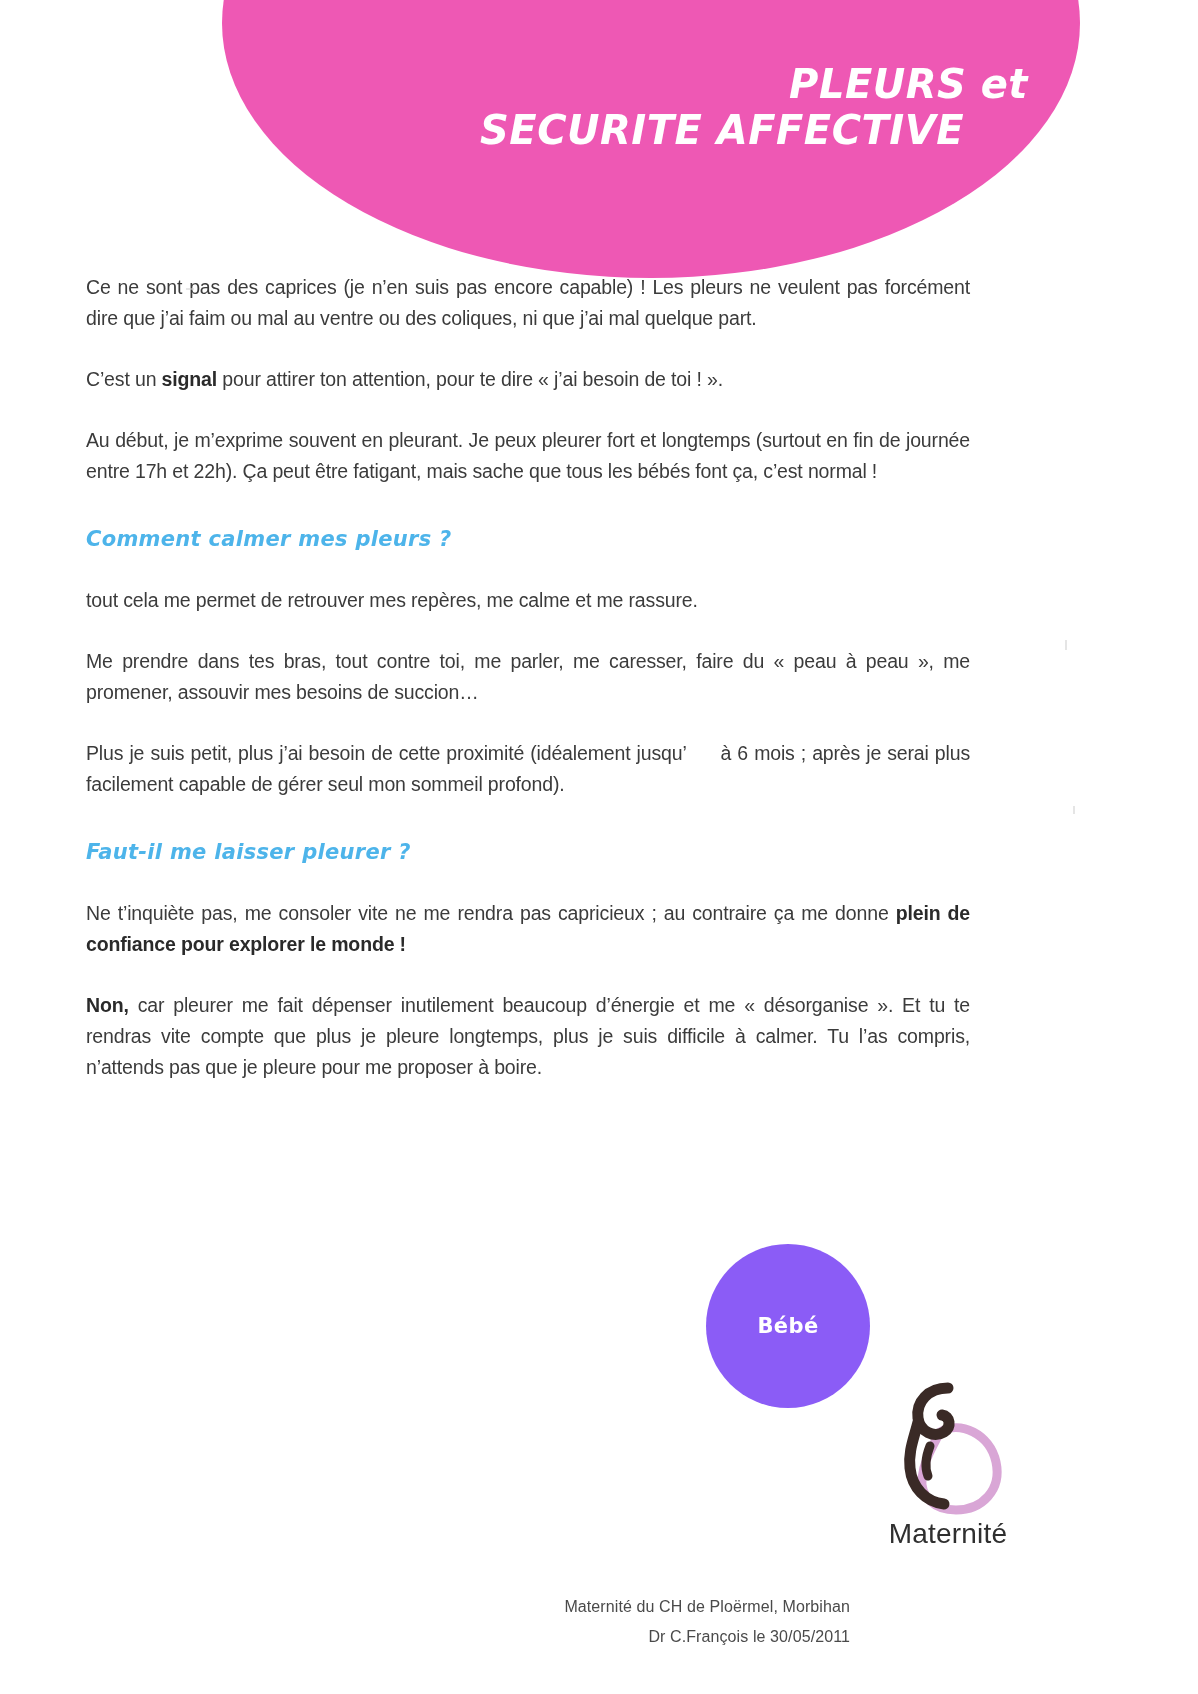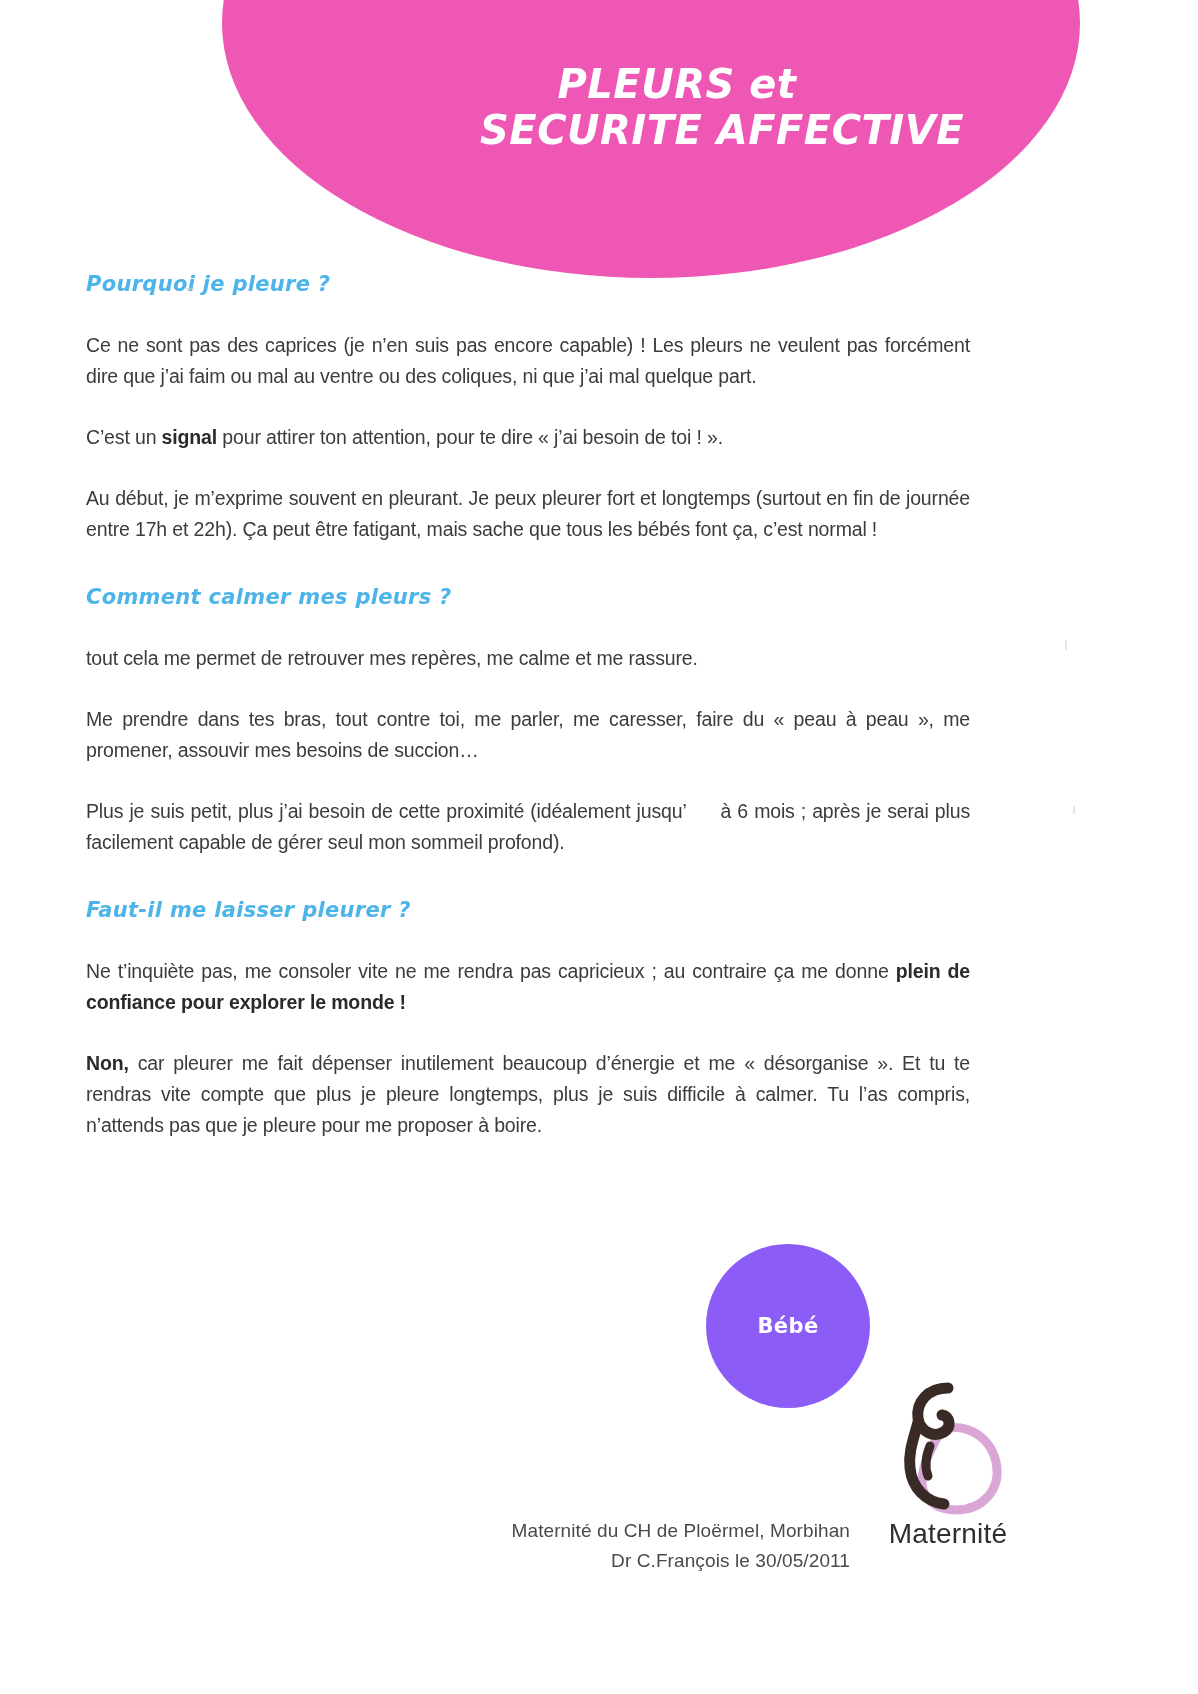--- a/index.html
+++ b/index.html
@@ -37,21 +37,21 @@
     color: #ffffff;
     font-family: "DejaVu Sans", sans-serif;
     font-weight: bold;
     font-style: italic;
     font-size: 40px;
     line-height: 44px;
     letter-spacing: 0.5px;
   }
   .header-line1 {
     display: block;
-    text-align: center;
+    text-align: right;
     padding-left: 58px;
   }
   .header-line2 {
     display: block;
     text-align: center;
     padding-left: 148px;
     margin-top: 2px;
   }
 
   
@@ -109,25 +109,25 @@
     font-family: "DejaVu Sans", sans-serif;
     font-weight: bold;
     font-size: 21px;
     letter-spacing: 0.4px;
   }
 
   
   .footer-credit {
     position: absolute;
     left: 420px;
-    top: 1516px;
+    top: 1592px;
     width: 430px;
     text-align: right;
     font-family: "Liberation Sans", sans-serif;
-    font-size: 19px;
+    font-size: 16px;
     line-height: 30px;
     color: #4a4a4a;
     letter-spacing: 0.1px;
   }
   .footer-credit span { display: block; }
 
   .logo-block {
     position: absolute;
     left: 858px;
     top: 1372px;
@@ -160,21 +160,20 @@
 
 <div class="header-banner"></div>
 <div class="header-title">
   <span class="header-line1">PLEURS et</span>
   <span class="header-line2">SECURITE AFFECTIVE</span>
 </div>
 
 <div class="content">
 
   <section>
-    <h2 class="section-heading">Pourquoi je pleure ?</h2>
     <p class="para"><span>Ce ne sont pas des caprices (je n’en suis pas encore capable) ! Les pleurs ne veulent pas forcément dire que j’ai faim ou mal au ventre ou des coliques, ni que j’ai mal quelque part.</span></p>
     <p class="para"><span>C’est un </span><b>signal</b><span> pour attirer ton attention, pour te dire « j’ai besoin de toi ! ».</span></p>
     <p class="para last-of-block"><span>Au début, je m’exprime souvent en pleurant. Je peux pleurer fort et longtemps (surtout en fin de journée entre 17h et 22h). Ça peut être fatigant, mais sache que tous les bébés font ça, c’est normal !</span></p>
   </section>
 
   <section class="sec2">
     <h2 class="section-heading">Comment calmer mes pleurs ?</h2>
     <p class="para"><span>tout cela me permet de retrouver mes repères, me calme et me rassure.</span></p>
     <p class="para"><span>Me prendre dans tes bras, tout contre toi, me parler, me caresser, faire du « peau à peau », me promener, assouvir mes besoins de succion…</span></p>
     <p class="para last-of-block"><span>Plus je suis petit, plus j’ai besoin de cette proximité (idéalement jusqu’</span><span class="gap-space"></span><span>à 6 mois ; après je serai plus facilement capable de gérer seul mon sommeil profond).</span></p>

